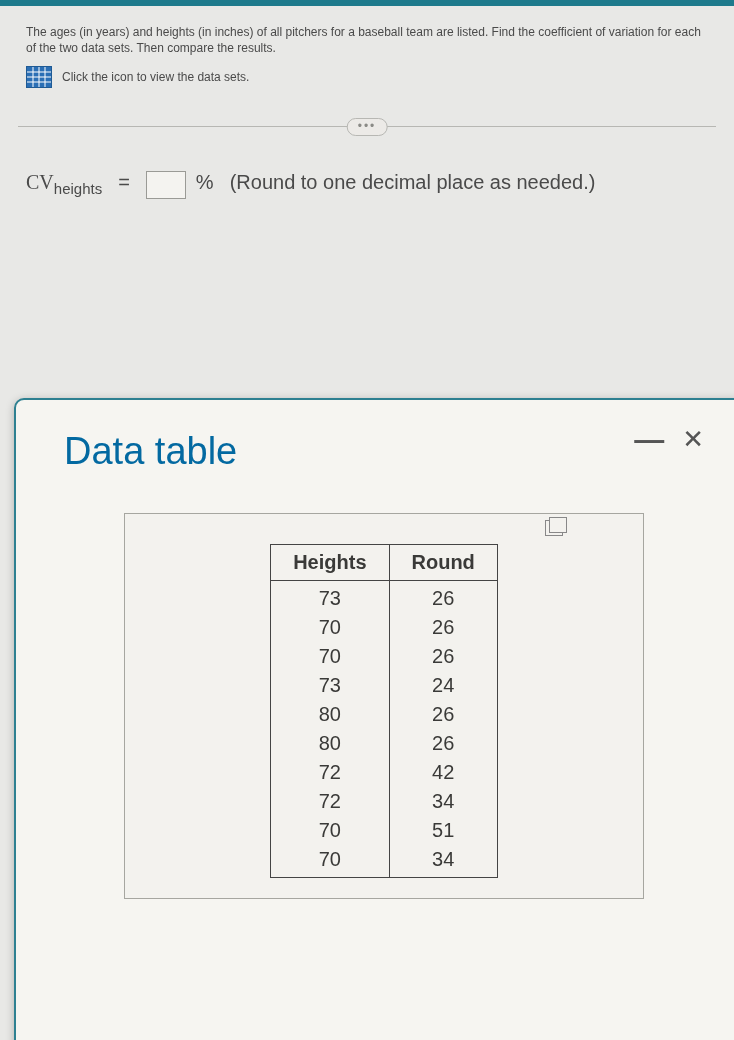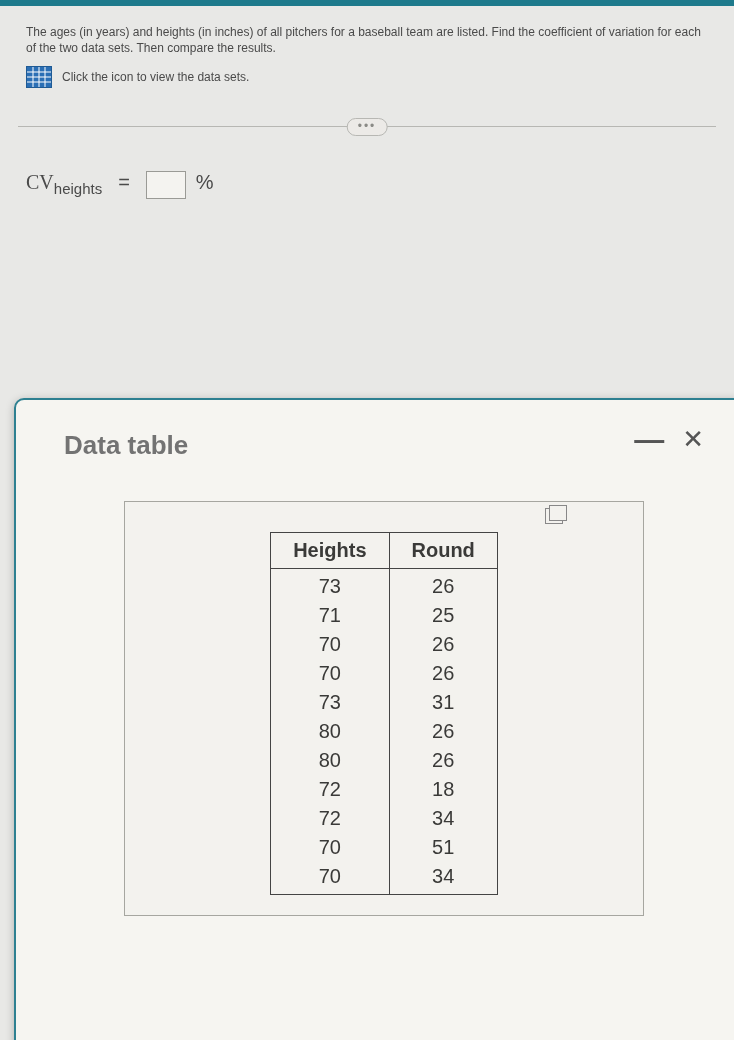--- a/index.html
+++ b/index.html
@@ -115,23 +115,23 @@
       border-radius: 10px 0 0 0;
       box-shadow: 0 2px 8px rgba(0,0,0,0.25);
       padding: 30px 34px 20px 48px;
     }
     .modal-header {
       display: flex;
       justify-content: space-between;
       align-items: flex-start;
     }
     .modal-title {
-      font-size: 26px;
-      color: #737373;
-      font-weight: bold;
+      font-size: 38px;
+      color: #0369a1;
+      font-weight: normal;
     }
     .modal-controls {
       display: flex;
       gap: 18px;
       align-items: center;
       margin-top: -4px;
     }
     .minimize-btn {
       font-size: 30px;
       color: #555;
@@ -219,20 +219,21 @@
   <span class="ellipsis-pill">•••</span>
 </div>
 
 <div class="answer-row">
   <span class="cv-label">
     <span>CV</span><span class="cv-sub">heights</span>
   </span>
   <span class="eq">=</span>
   <span class="answer-box"></span>
   <span>%</span>
+  <span style="margin-left:6px">(Round to one decimal place as needed.)</span>
 </div>
 
 <div class="modal">
   <div class="modal-header">
     <div class="modal-title">Data table</div>
     <div class="modal-controls">
       <span class="minimize-btn">—</span>
       <span class="close-btn">✕</span>
     </div>
   </div>
@@ -245,46 +246,42 @@
           <th>Heights</th>
           <th>Round</th>
         </tr>
       </thead>
       <tbody>
         <tr>
             <td>73</td>
             <td>26</td>
           </tr>
         <tr>
-            <td>71</td>
-            <td>25</td>
-          </tr>
-        <tr>
             <td>70</td>
             <td>26</td>
           </tr>
         <tr>
             <td>70</td>
             <td>26</td>
           </tr>
         <tr>
             <td>73</td>
-            <td>31</td>
+            <td>24</td>
           </tr>
         <tr>
             <td>80</td>
             <td>26</td>
           </tr>
         <tr>
             <td>80</td>
             <td>26</td>
           </tr>
         <tr>
             <td>72</td>
-            <td>18</td>
+            <td>42</td>
           </tr>
         <tr>
             <td>72</td>
             <td>34</td>
           </tr>
         <tr>
             <td>70</td>
             <td>51</td>
           </tr>
         <tr>

